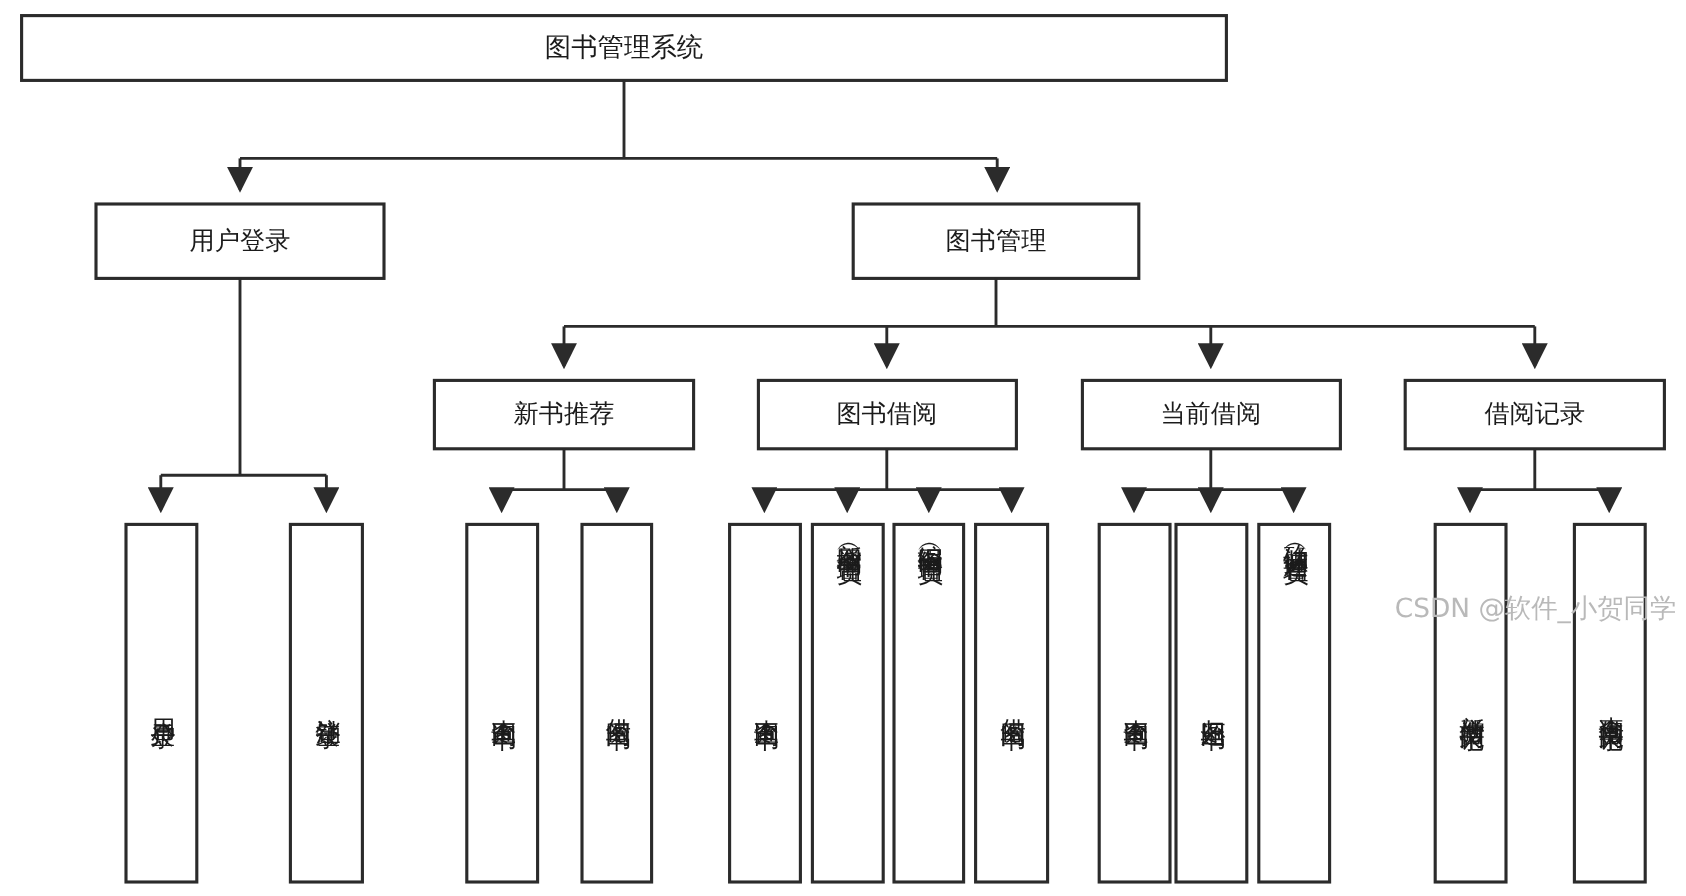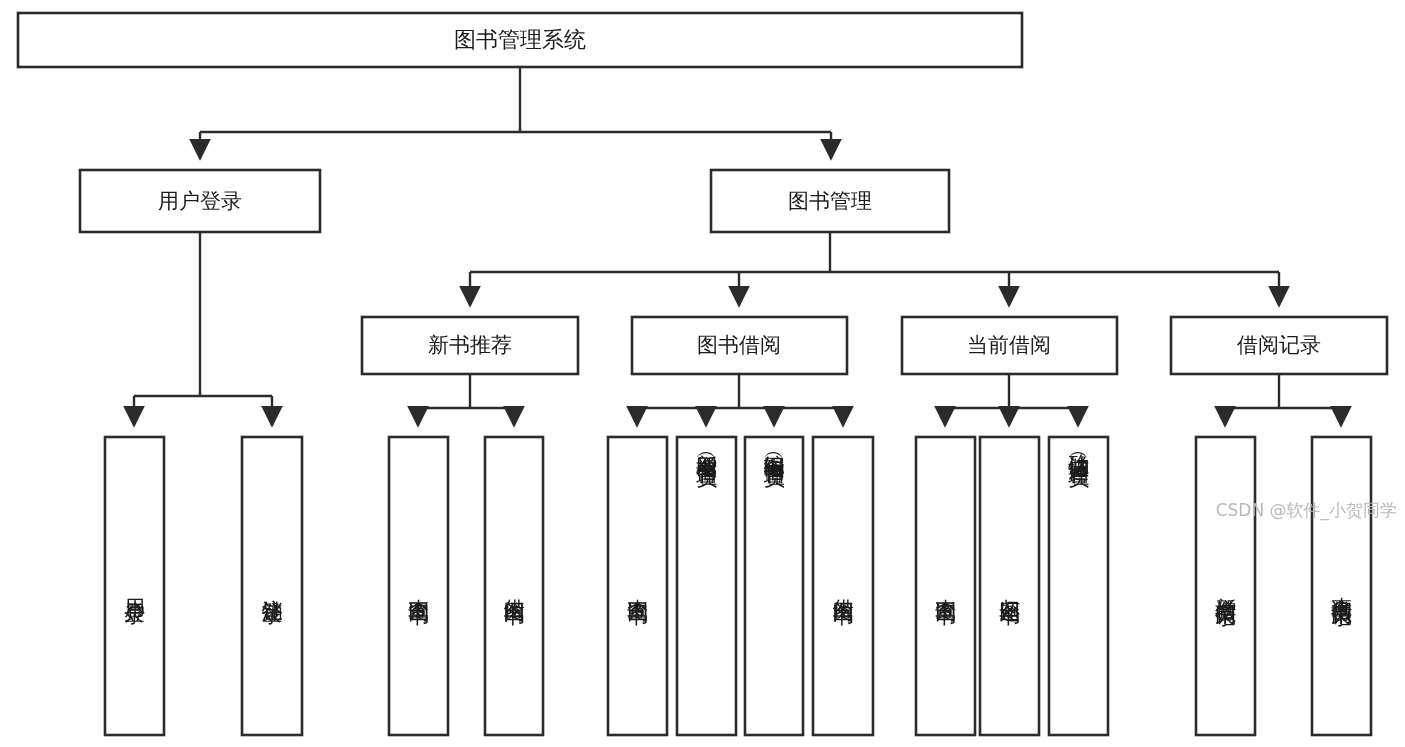--- a/index.html
+++ b/index.html
@@ -71,21 +71,21 @@
     color: #1b1b1b;
     letter-spacing: 2px;
     white-space: nowrap;
     text-align: center;
   }
   .watermark {
     position: absolute;
     right: 8px;
     bottom: 4px;
     font-family: "DejaVu Sans", "Liberation Sans", sans-serif;
-    font-size: 17px;
+    font-size: 22px;
     color: #b9b9b9;
     white-space: nowrap;
     user-select: none;
   }
 </style>
 </head>
 <body>
 
 <div id="diagram-root">
 

